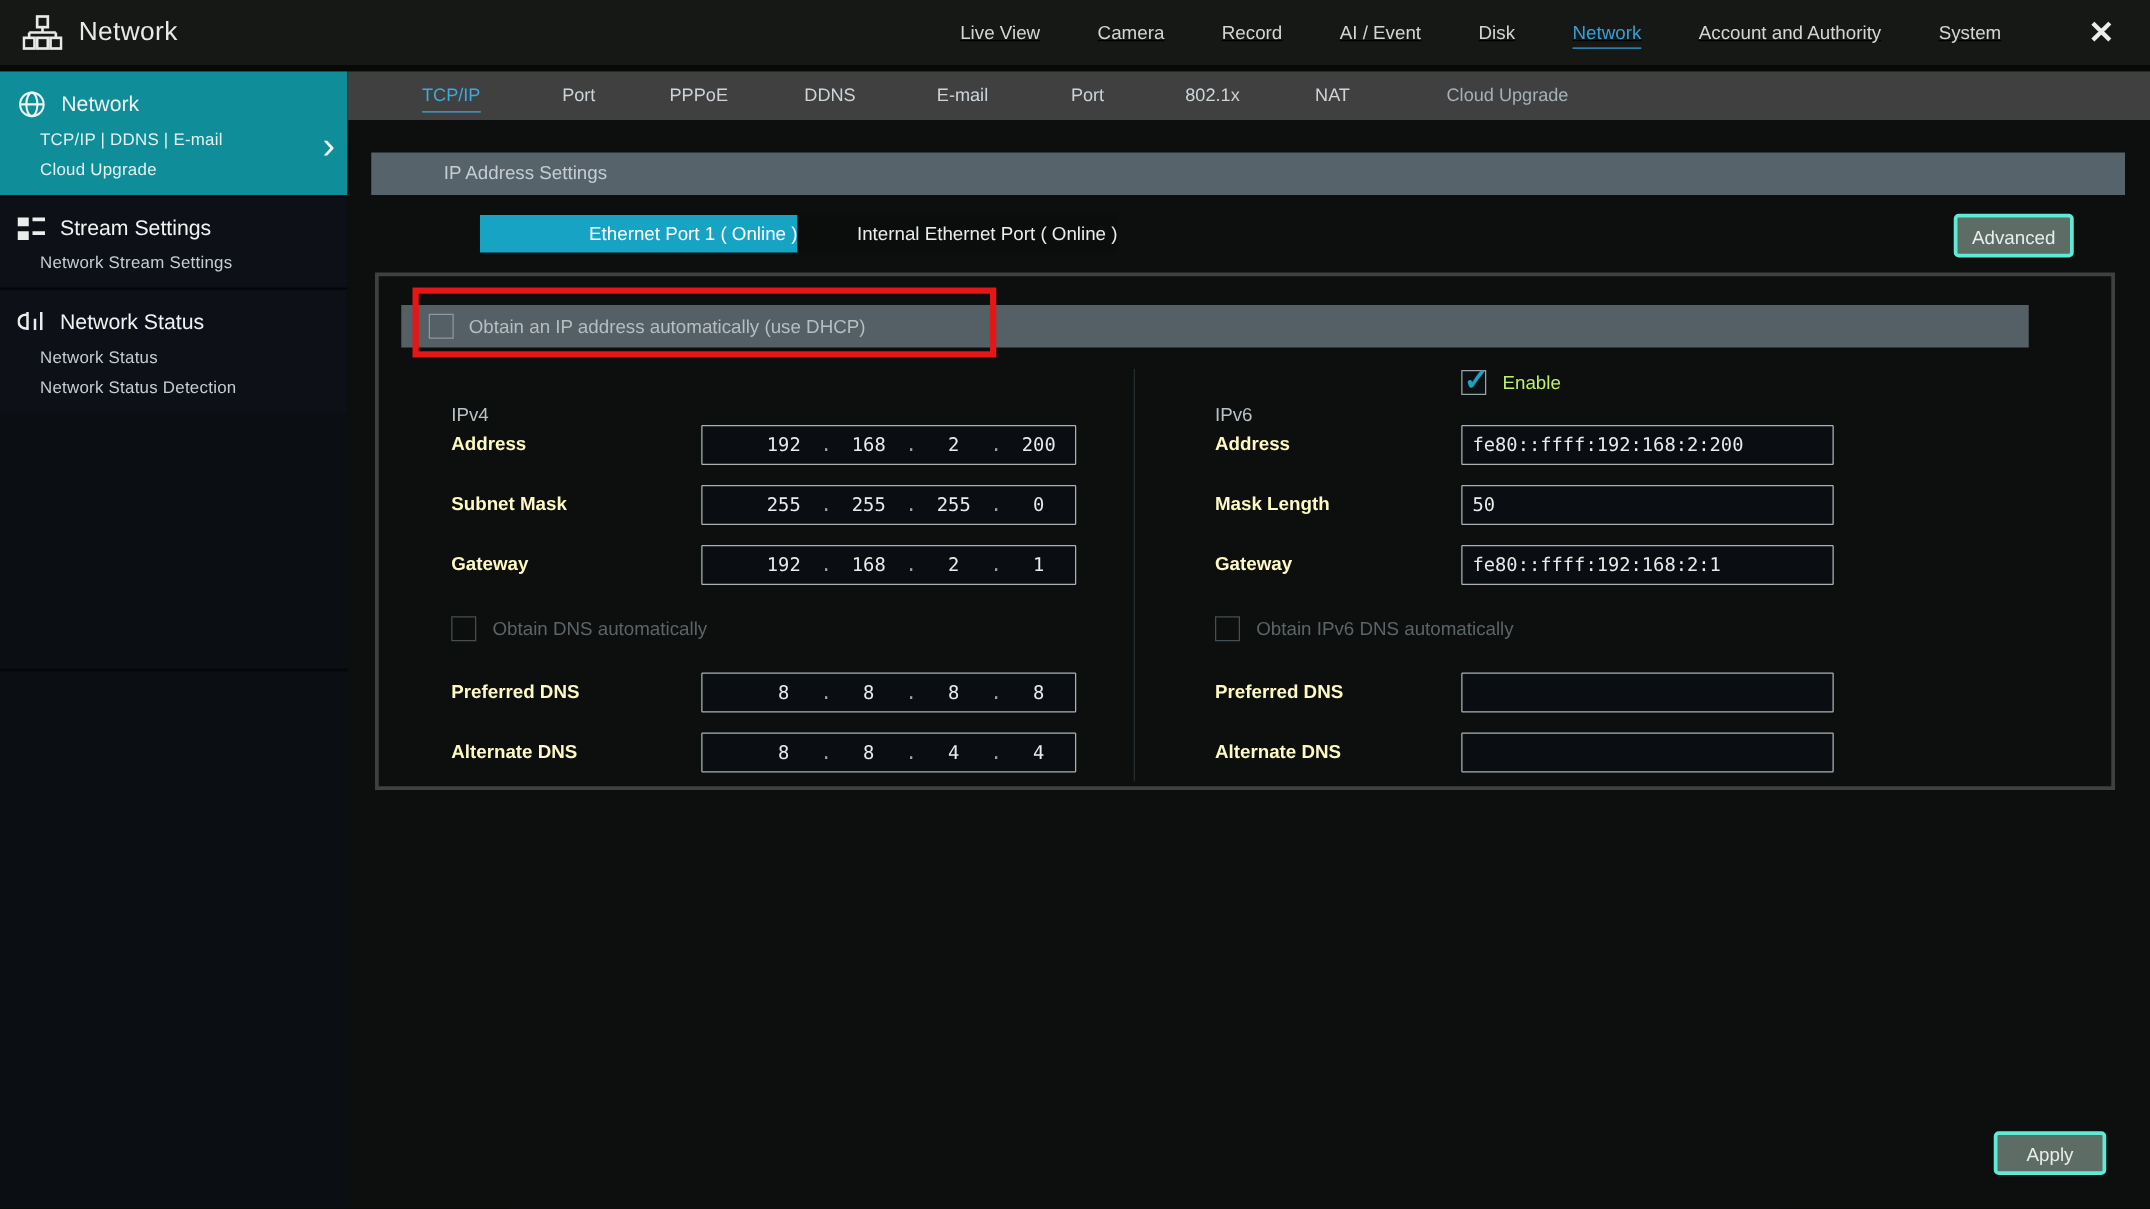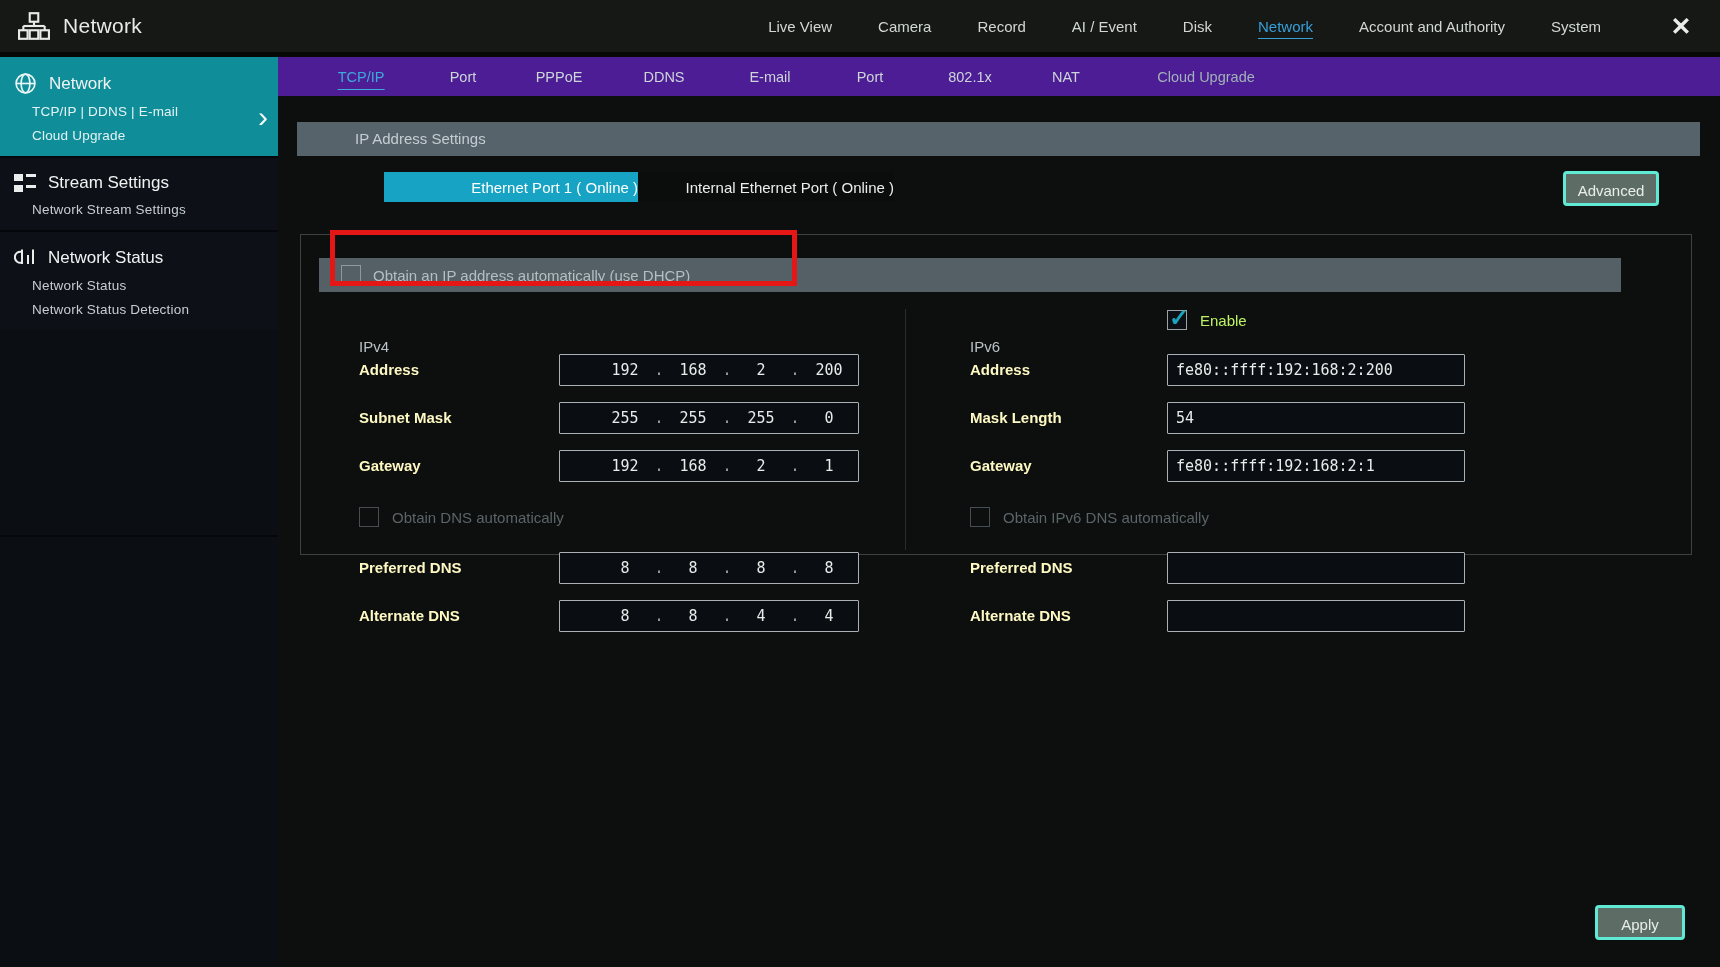--- a/index.html
+++ b/index.html
@@ -6,21 +6,21 @@
   html,body { background:#070907; }
   .screen{
     position:relative; width:1720px; height:967px; overflow:hidden;
     background:#0c0f0d; font-family:"Liberation Sans", sans-serif;
     -webkit-font-smoothing:antialiased;
   }
   
   .topbar{position:absolute;top:0;left:0;right:0;height:52px;background:#151814;}
   .app-id{position:absolute;left:18px;top:11px;display:flex;align-items:center;gap:13px;}
   .app-title{font-size:21px;color:#e7eae7;letter-spacing:.3px;}
-  .top-menu{position:absolute;right:96px;top:0;height:52px;display:flex;align-items:center;}
+  .top-menu{position:absolute;right:96px;top:0;height:52px;display:flex;align-items:center;text-decoration:underline;}
   .menu-item{padding:4px 23px;font-size:15px;color:#d2d7d5;cursor:pointer;white-space:nowrap;}
   .menu-item.active{color:#379fd8;}
   .menu-item.active .mlbl{border-bottom:1px solid #379fd8;padding-bottom:3px;}
   .close-btn{position:absolute;right:22px;top:10px;width:34px;height:32px;
     font-size:25px;font-weight:bold;color:#ececec;text-align:center;line-height:32px;cursor:pointer;}
   .gap-strip{position:absolute;top:52px;left:0;right:0;height:5px;background:#070907;z-index:4;}
 
   
   .sidebar{position:absolute;top:57px;left:0;width:278px;bottom:0;background:#0b0e12;}
   .side-item{position:relative;padding:15px 10px 13px 14px;background:#0d1117;cursor:pointer;}
@@ -28,40 +28,40 @@
   .side-item.active{background:#0f8d98;}
   .side-head{display:flex;align-items:center;gap:12px;}
   .side-title{font-size:17px;color:#f0f3f2;}
   .side-line{margin:9px 0 0 18px;font-size:13.5px;color:#c6cdd2;letter-spacing:.2px;}
   .side-item.active .side-line{color:#e3f3f4;}
   .side-chevron{position:absolute;right:10px;top:50px;font-size:30px;line-height:20px;color:#f4f7f6;}
   .side-rest{position:absolute;top:478px;left:0;right:0;bottom:0;background:#0b0e12;border-top:2px solid #05070a;}
 
   
   .main{position:absolute;left:278px;top:52px;right:0;bottom:0;background:#0c0f0d;}
-  .subtabs{position:absolute;left:0;top:5px;right:0;height:39px;background:#4c1d95;}
+  .subtabs{position:absolute;left:0;top:5px;right:0;height:39px;background:#404040;}
   .subtab{position:absolute;top:0;height:39px;line-height:41px;transform:translateX(-50%);
     font-size:14.5px;color:#cdd5d9;cursor:pointer;white-space:nowrap;}
   .subtab.dim{color:#a3b1b8;}
   .subtab.active{color:#3fa9da;}
   .subtab.active .slbl{border-bottom:1px solid #3fa9da;padding-bottom:4px;}
 
   .section-bar{position:absolute;left:19px;top:70px;width:1403px;height:34px;background:#57636b;
     line-height:34px;padding-left:58px;font-size:15px;color:#c4cdd1;}
 
   .port-tab{position:absolute;top:120px;height:30px;line-height:31px;text-align:right;
     font-size:15px;color:#fff;cursor:pointer;margin-left:26px;}
   .port-tab.eth1{left:80px;width:254px;background:#16a3c4;}
   .port-tab.eth2{left:334px;width:256px;background:#0a0d0b;color:#e9edec;}
   .btn{background:#5d6d66;border:3px solid #5eead4;border-radius:4px;color:#e9edeb;
     font-size:15px;text-align:center;cursor:pointer;}
   .advanced-btn{position:absolute;left:1285px;top:119px;width:96px;height:35px;line-height:33px;}
   .apply-btn{position:absolute;left:1317px;top:853px;width:90px;height:35px;line-height:33px;}
 
-  .panel{position:absolute;left:22px;top:182px;width:1392px;height:321px;border:1px solid #404040;}
+  .panel{position:absolute;left:22px;top:166px;width:1392px;height:414px;border:3px solid #404040;}
   .dhcp-bar{position:absolute;left:18px;top:23px;width:1302px;height:34px;background:#545f66;
     display:flex;align-items:center;padding-left:22px;gap:12px;}
   .dhcp-label{font-size:15px;color:#b5bec2;}
   .red-box{position:absolute;left:52px;top:178px;width:467px;height:56px;
     border:5px solid #e41616;z-index:6;pointer-events:none;}
 
   .col-divider{position:absolute;left:604px;top:74px;bottom:4px;width:1px;background:#272c2e;}
 
   .heading-row{position:absolute;height:22px;line-height:22px;font-size:15px;color:#b9c2c6;margin-top:27px;}
   .form-label{position:absolute;height:32px;line-height:32px;font-size:15px;color:#fef9c3;font-weight:bold;}
@@ -268,21 +268,21 @@
         <span class="chk-label" style="color:#bef264">Enable</span>
       </div>
 
       <div class="form-label c2-label row-1">Address</div>
       <div class="text-box c2-field row-1">
           <span>fe80::ffff:192:168:2:200</span>
         </div>
 
       <div class="form-label c2-label row-2">Mask Length</div>
       <div class="text-box c2-field row-2">
-          <span>54</span>
+          <span>50</span>
         </div>
 
       <div class="form-label c2-label row-3">Gateway</div>
       <div class="text-box c2-field row-3">
           <span>fe80::ffff:192:168:2:1</span>
         </div>
 
       <div class="chk-row c2-label row-chk">
         <span class="cb disabled"></span>
         <span class="chk-label dim">Obtain IPv6 DNS automatically</span>

